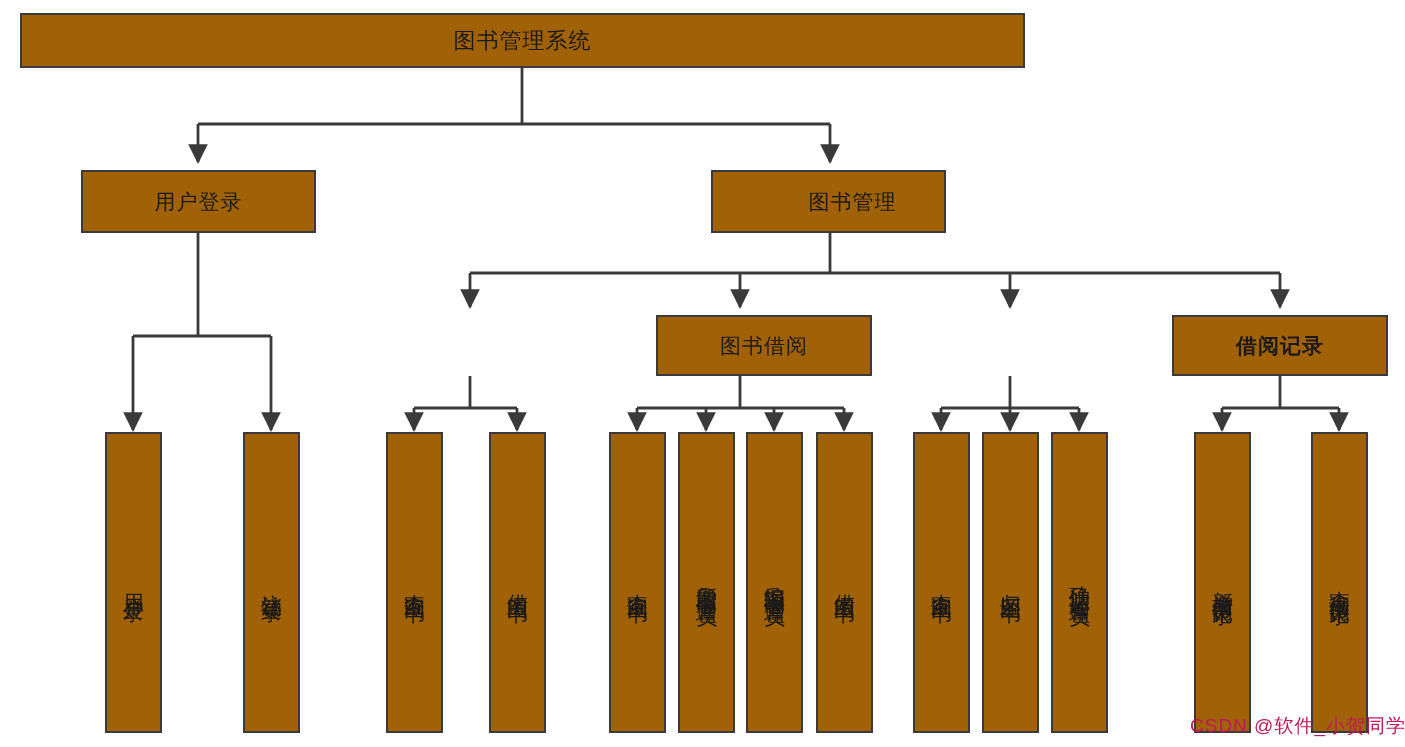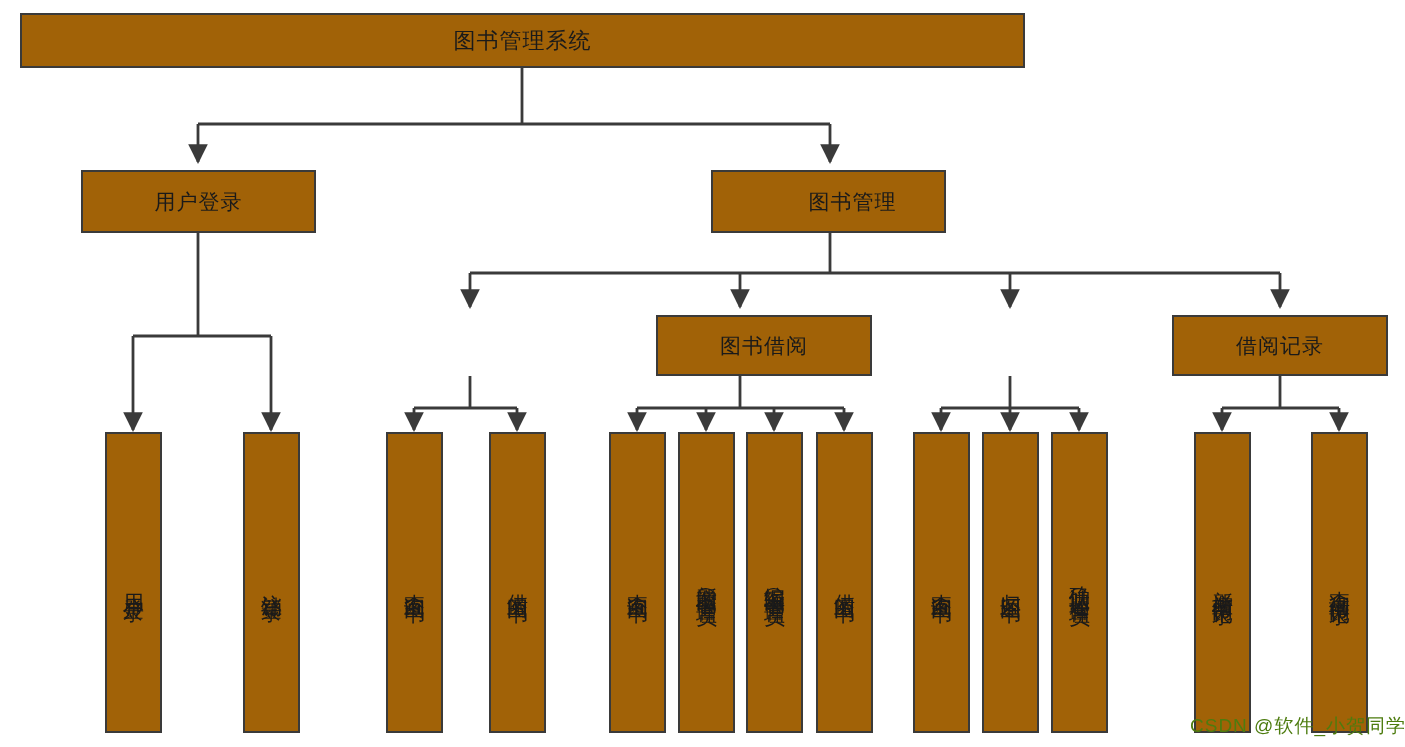--- a/index.html
+++ b/index.html
@@ -8,21 +8,21 @@
   #diagram-root{position:relative;width:1405px;height:747px;background:#fff;}
   svg#wires{position:absolute;left:0;top:0;width:1405px;height:747px;}
   .node{position:absolute;box-sizing:border-box;background:#a16207;
         border:2.5px solid #3a3a3a;display:flex;align-items:center;
         justify-content:center;color:#1a1a1a;}
   .node.h{font-size:21px;letter-spacing:1px;}
   .node.leaf{writing-mode:vertical-rl;text-orientation:upright;
              font-size:21px;letter-spacing:3px;line-height:1.05;
              padding:6px 0;white-space:nowrap;}
   .node.root{font-size:22px;}
-  .watermark{position:absolute;color:#4d7c0f;font-size:19px;
+  .watermark{position:absolute;color:#be185d;font-size:19px;
              letter-spacing:1px;white-space:nowrap;pointer-events:none;}
 </style>
 </head>
 <body>
 
 <div id="diagram-root">
 
   <svg id="wires" viewBox="0 0 1405 747" xmlns="http://www.w3.org/2000/svg">
     <defs>
       <marker id="arrow" viewBox="0 0 10 10" refX="9" refY="5" markerWidth="7" markerHeight="7" orient="auto-start-reverse">
@@ -72,21 +72,21 @@
       <path d="M 1339 408 L 1339 430" marker-end="url(#arrow)"></path>
     </g>
   </svg>
 
   <div class="node root h" style="left:20px;top:13px;width:1005px;height:55px;">图书管理系统</div>
 
   <div class="node h" style="left:81px;top:170px;width:235px;height:63px;">用户登录</div>
   <div class="node h" style="left:711px;top:170px;width:235px;height:63px;padding-left:48px;">图书管理</div>
 
   <div class="node h" style="left:632px;top:315px;width:216px;height:61px;margin-left:24px;">图书借阅</div>
-  <div class="node h" style="left:1172px;top:315px;width:216px;height:61px;">借阅记录</div>
+  <div class="node h" style="left:1172px;top:315px;width:216px;height:61px;font-weight:bold;">借阅记录</div>
 
   <div class="node leaf" style="left:105px;top:432px;width:57px;height:301px;">用户登录</div>
   <div class="node leaf" style="left:243px;top:432px;width:57px;height:301px;">注销登录</div>
 
   <div class="node leaf" style="left:386px;top:432px;width:57px;height:301px;">查询图书</div>
   <div class="node leaf" style="left:489px;top:432px;width:57px;height:301px;">借阅图书</div>
 
   <div class="node leaf" style="left:609px;top:432px;width:57px;height:301px;">查询图书</div>
   <div class="node leaf" style="left:678px;top:432px;width:57px;height:301px;">新增图书（管理员）</div>
   <div class="node leaf" style="left:746px;top:432px;width:57px;height:301px;">编辑图书（管理员）</div>

